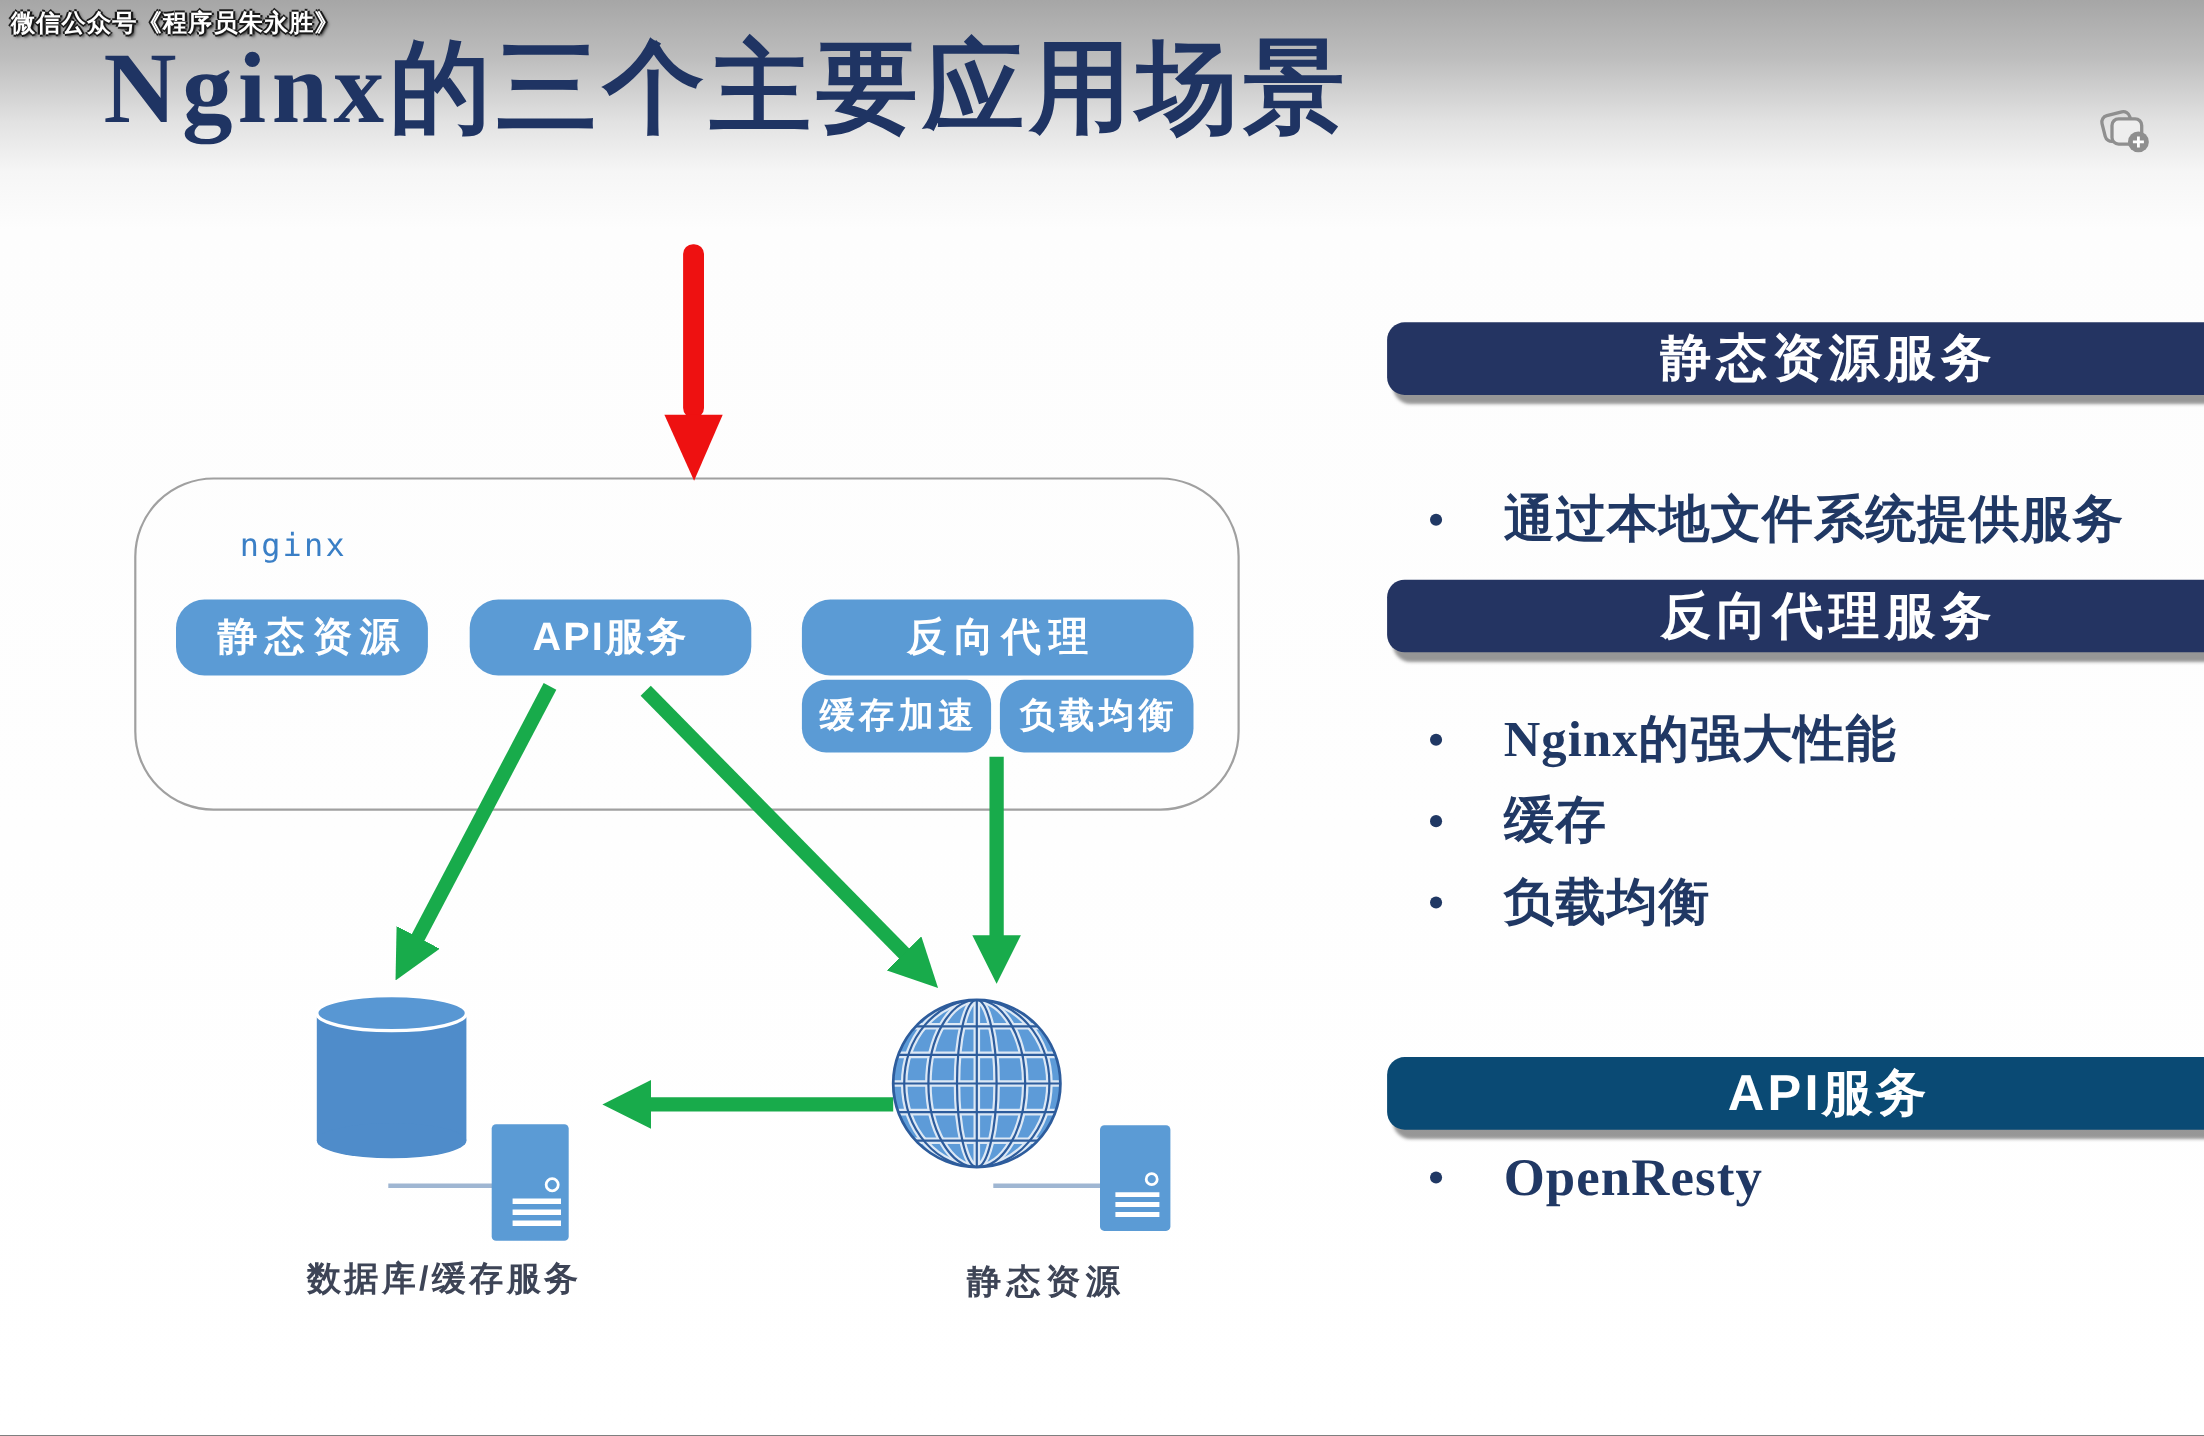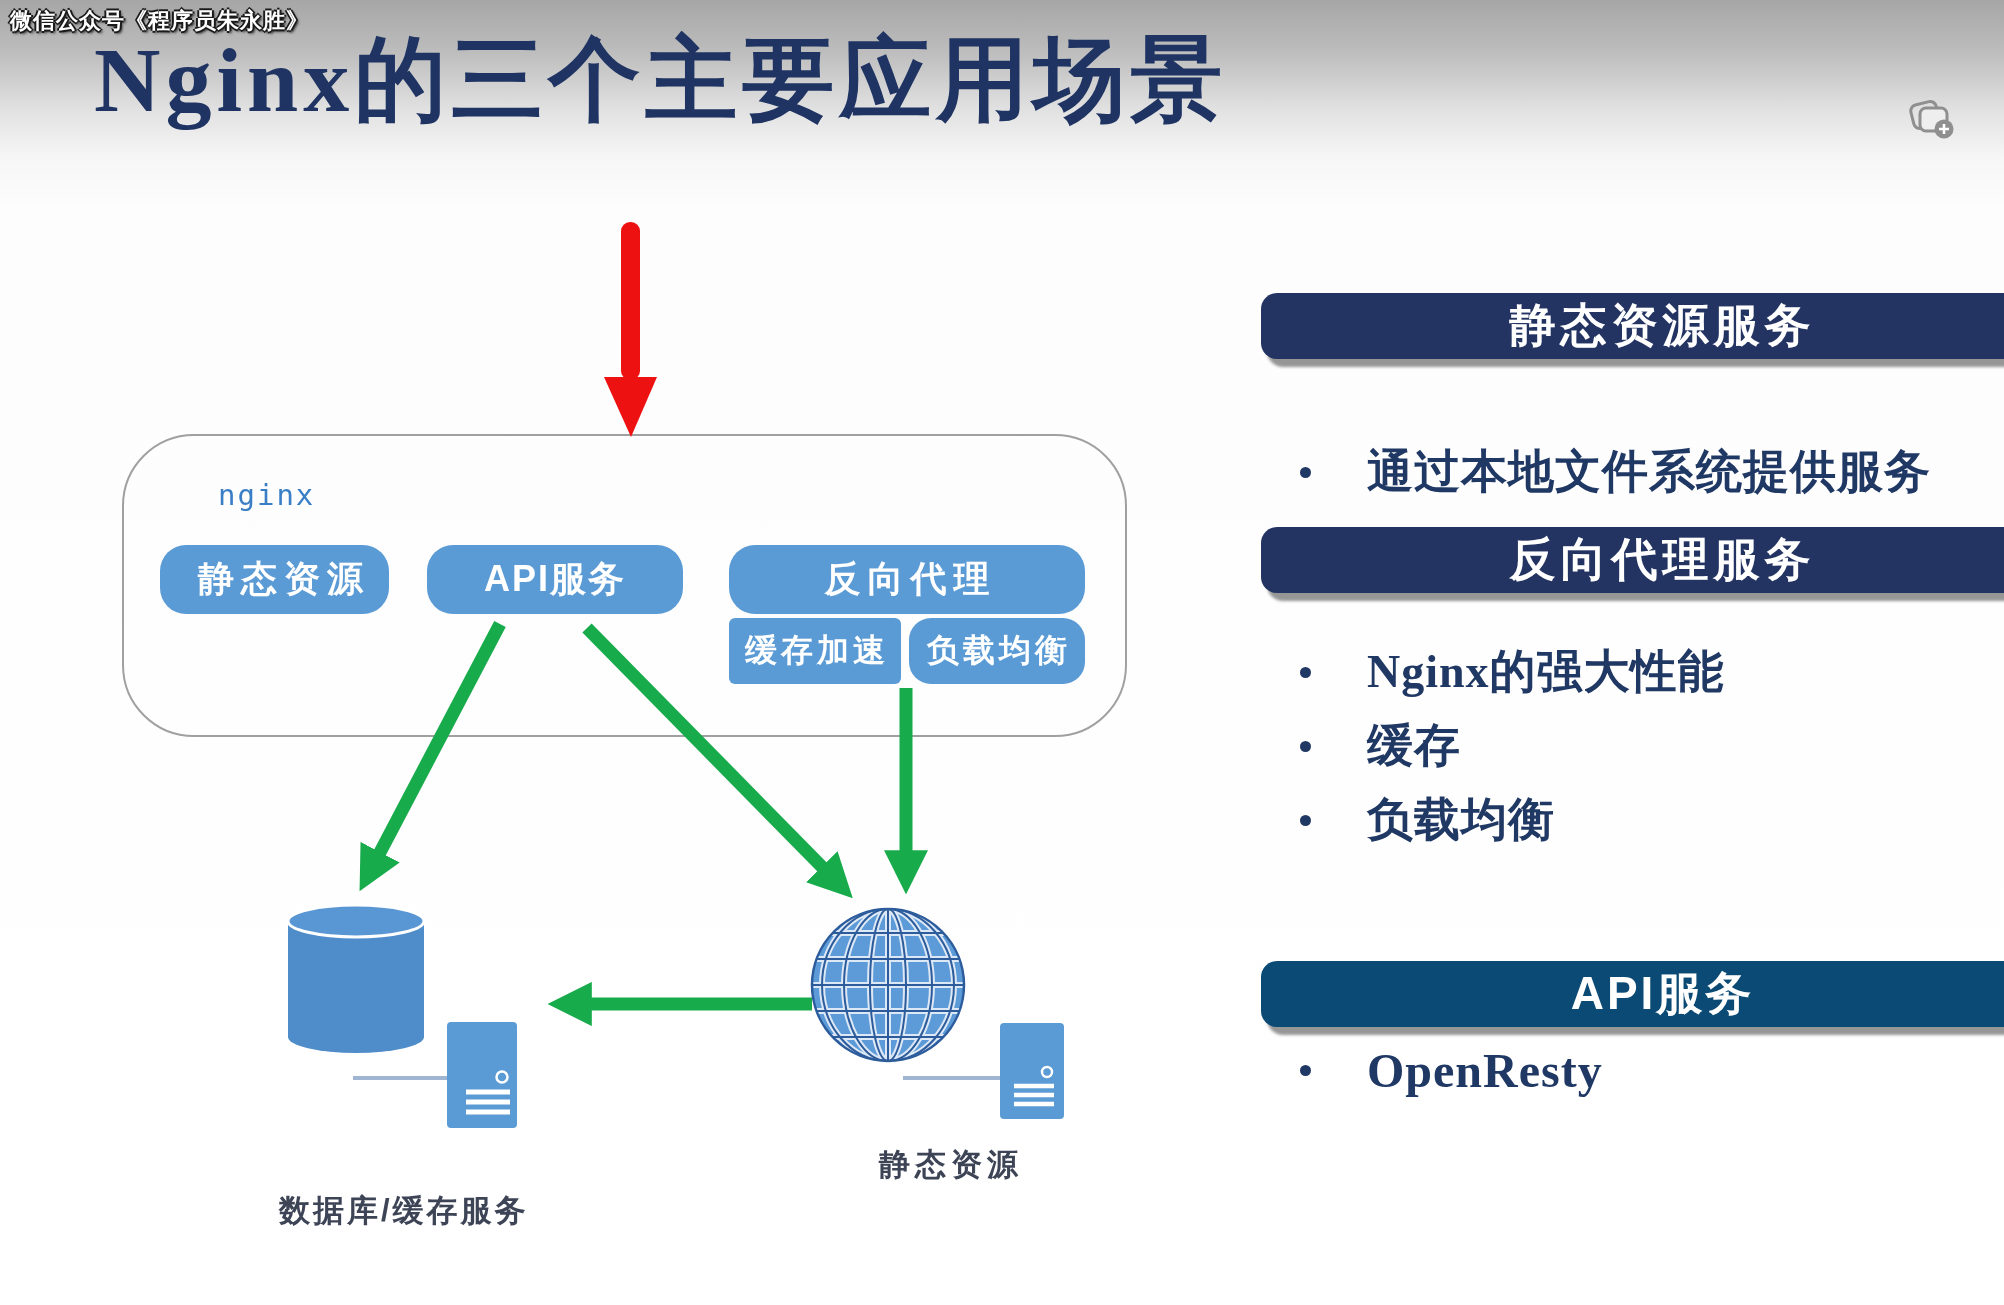--- a/index.html
+++ b/index.html
@@ -26,24 +26,24 @@
     position:absolute;left:218px;top:478px;font-size:29px;font-weight:500;color:#3a7fc6;
     font-family:"DejaVu Sans Mono",monospace;letter-spacing:2px;
   }
   .pill{
     position:absolute;background:#5b9bd5;color:#fff;font-weight:700;
     display:flex;align-items:center;justify-content:center;border-radius:26px;box-sizing:border-box;
   }
   .pill-static{left:160px;top:545px;width:229px;height:69px;font-size:36px;letter-spacing:7px;padding-left:19px;}
   .pill-api{left:427px;top:545px;width:256px;height:69px;font-size:36px;letter-spacing:2px;}
   .pill-proxy{left:729px;top:545px;width:356px;height:69px;font-size:36px;letter-spacing:7px;padding-left:7px;}
-  .pill-cache{left:729px;top:618px;width:172px;height:66px;font-size:32px;letter-spacing:4px;padding-left:4px;border-radius:6px;}
+  .pill-cache{left:729px;top:618px;width:172px;height:66px;font-size:32px;letter-spacing:4px;padding-left:4px;border-radius:22px;}
   .pill-lb{left:909px;top:618px;width:176px;height:66px;font-size:32px;letter-spacing:4px;padding-left:4px;border-radius:22px;}
   .icon-label{position:absolute;color:#3d4456;font-weight:700;font-size:31px;white-space:nowrap;}
-  .label-db{left:279px;top:1142px;letter-spacing:3px;margin-top:48px;}
+  .label-db{left:279px;top:1142px;letter-spacing:3px;}
   .label-app{left:879px;top:1144px;letter-spacing:5px;}
   .banner{
     position:absolute;left:1261px;right:-60px;height:66px;background:#243462;border-radius:16px;
     box-shadow:6px 8px 3px rgba(25,25,25,.45);
     color:#fff;font-weight:700;font-size:46px;letter-spacing:5px;
     display:flex;align-items:center;justify-content:center;
   }
   .banner-1{top:293px;}
   .banner-2{top:527px;}
   .banner-3{top:961px;background:#0a4a74;letter-spacing:3px;}

